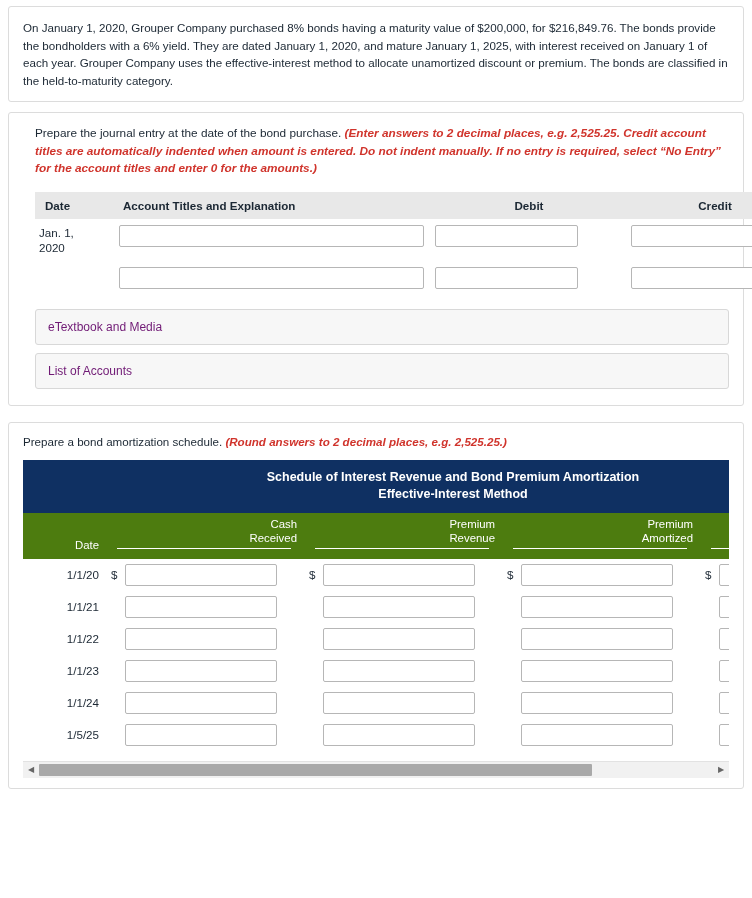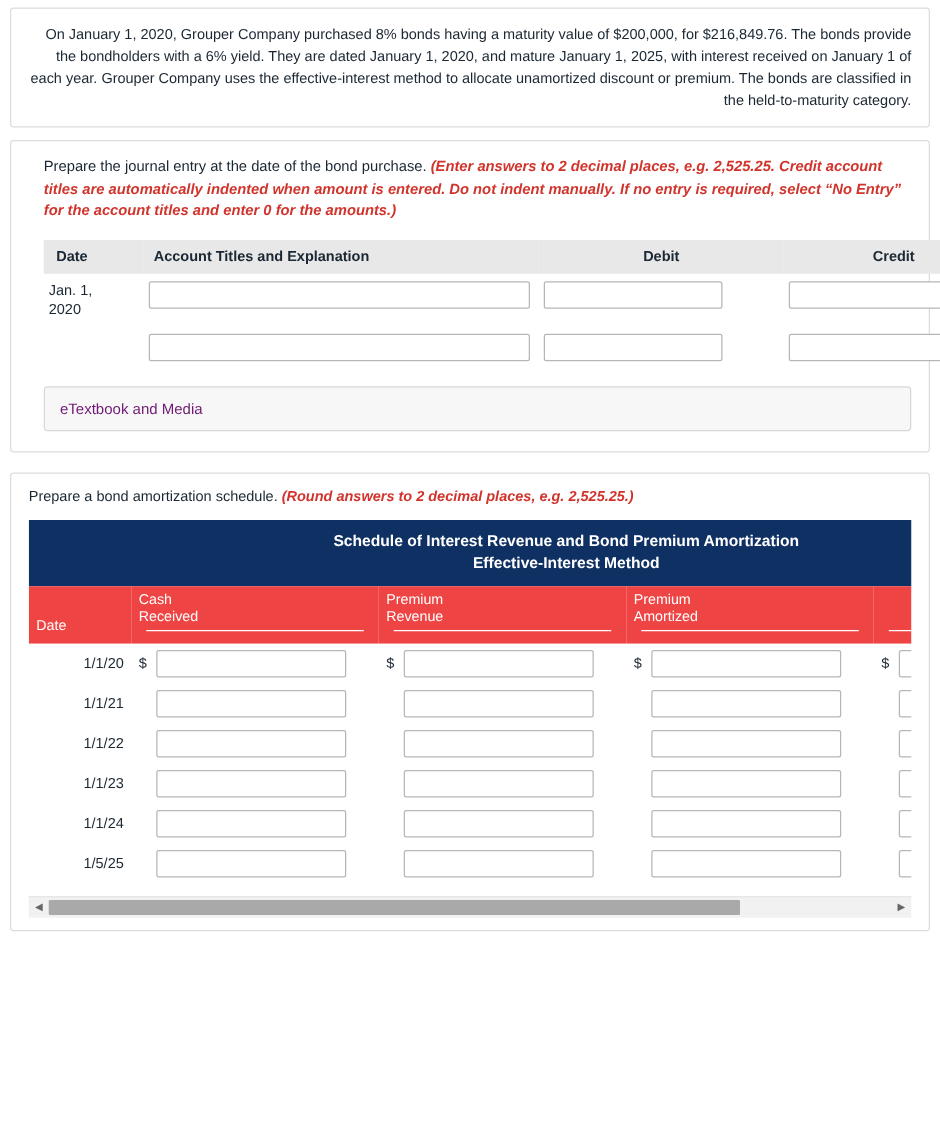--- a/index.html
+++ b/index.html
@@ -24,21 +24,20 @@
   }
 
   
   #problem-panel {
     padding: 12px 14px 12px 14px;
   }
   .problem-text {
     font-size: 11.6px;
     line-height: 17.5px;
     color: #1b2733;
-    text-align: right;
   }
 
   
   #journal-panel {
     margin-top: 10px;
     padding: 12px 14px 16px 26px;
   }
   .instruction {
     font-size: 11.8px;
     line-height: 17.5px;
@@ -145,25 +144,25 @@
     line-height: 17px;
     padding: 9px 0 10px 0;
   }
 
   table.sched {
     width: 860px;
     border-collapse: collapse;
     table-layout: fixed;
   }
   table.sched th {
-    background: #ef4444;
+    background: #4d7c0f;
     color: #ffffff;
     font-size: 11.4px;
     font-weight: normal;
-    text-align: left;
+    text-align: right;
     padding: 4px 6px 7px 6px;
     vertical-align: bottom;
     line-height: 14px;
   }
   table.sched th .rule {
     display: block;
     border-bottom: 1px solid #ffffff;
     margin: 3px 6px 3px 6px;
     height: 0;
   }
@@ -298,20 +297,21 @@
           <input class="field amt-field" type="text" value="" style="">
         </td>
         <td>
           <input class="field amt-field" type="text" value="" style="">
         </td>
       </tr>
     </tbody>
   </table>
 
   <div class="wide-button">eTextbook and Media</div>
+  <div class="wide-button">List of Accounts</div>
 </div>
 
 <div class="panel" id="amort-panel">
 
   <div class="amort-instruction">
     <span>Prepare a bond amortization schedule. </span><span class="emph">(Round answers to 2 decimal places, e.g. 2,525.25.)</span>
   </div>
 
   <div class="sched-wrap">
     <div class="sched-inner">

